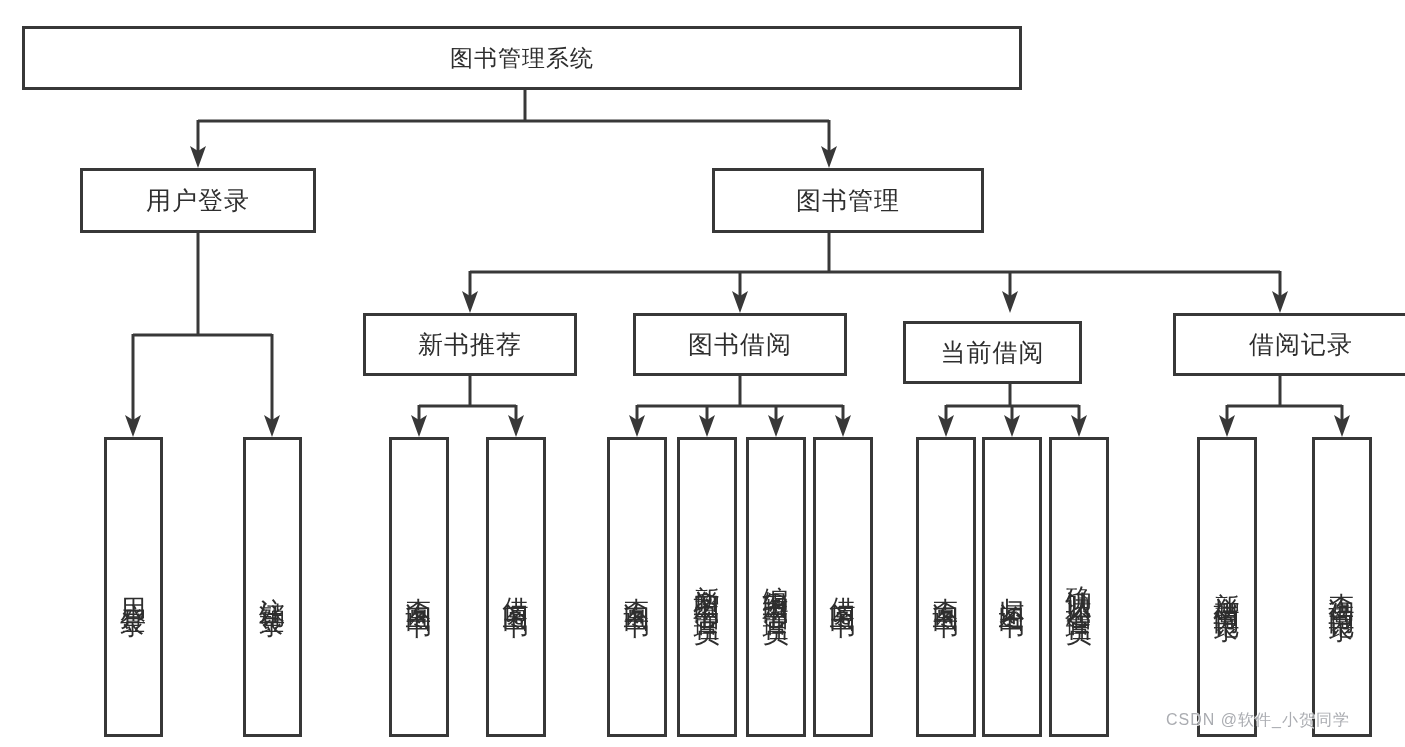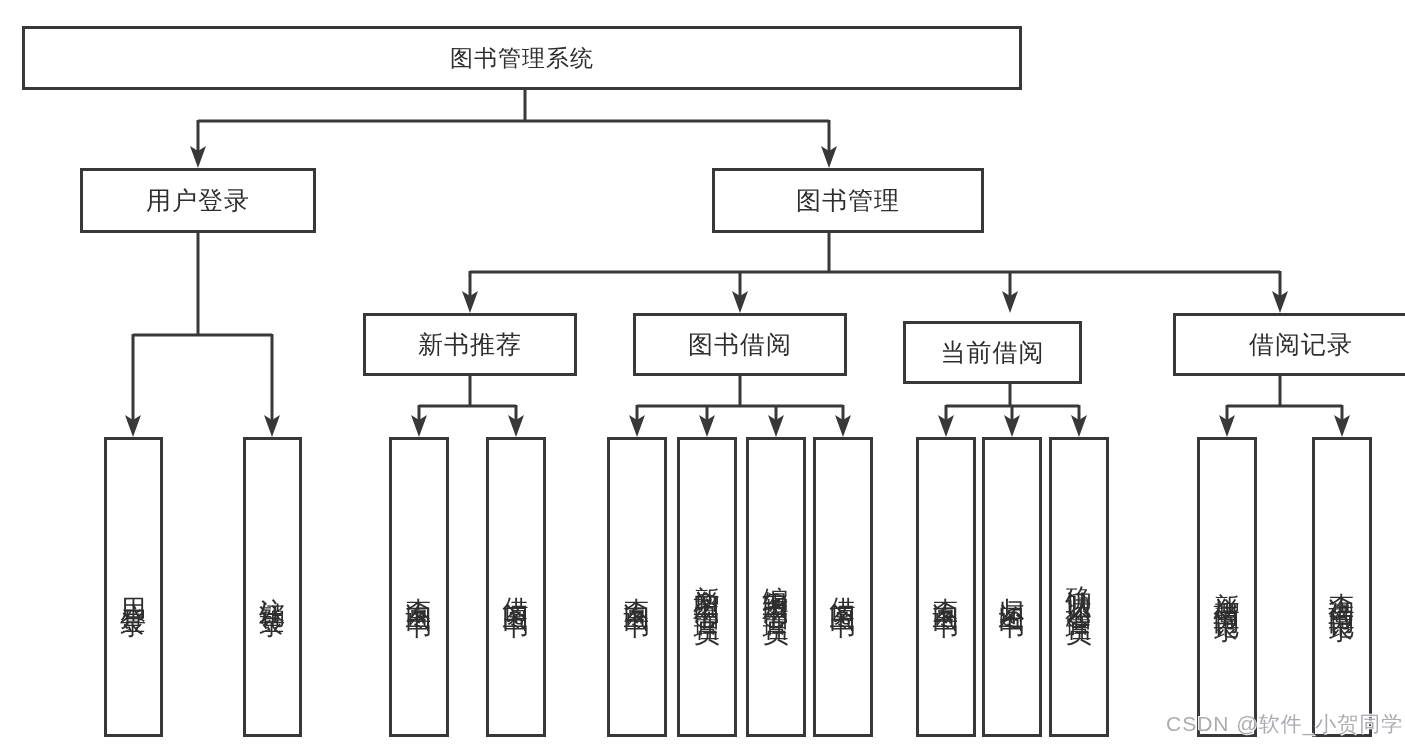--- a/index.html
+++ b/index.html
@@ -41,21 +41,21 @@
     writing-mode: vertical-rl;
     text-orientation: mixed;
     font-size: 26px;
     letter-spacing: 5px;
     line-height: 1;
   }
   .watermark {
     position: absolute;
     left: 1166px;
     top: 710px;
-    font-size: 21px;
+    font-size: 16px;
     color: rgba(165, 168, 173, 0.95);
     letter-spacing: 1px;
     text-shadow: 1px 1px 0 rgba(255,255,255,0.9), -1px -1px 0 rgba(255,255,255,0.9);
     white-space: nowrap;
   }
 </style>
 </head>
 <body>
 
 <div class="canvas">

